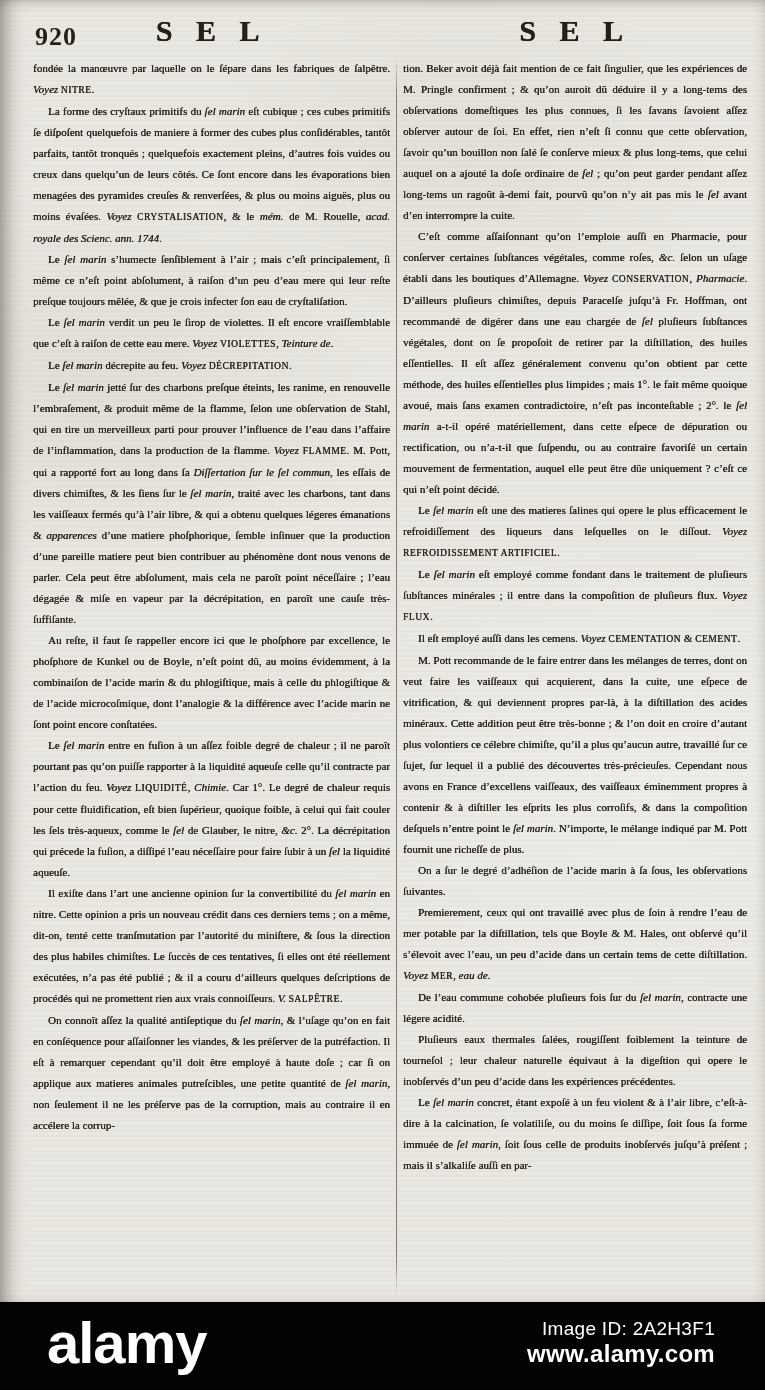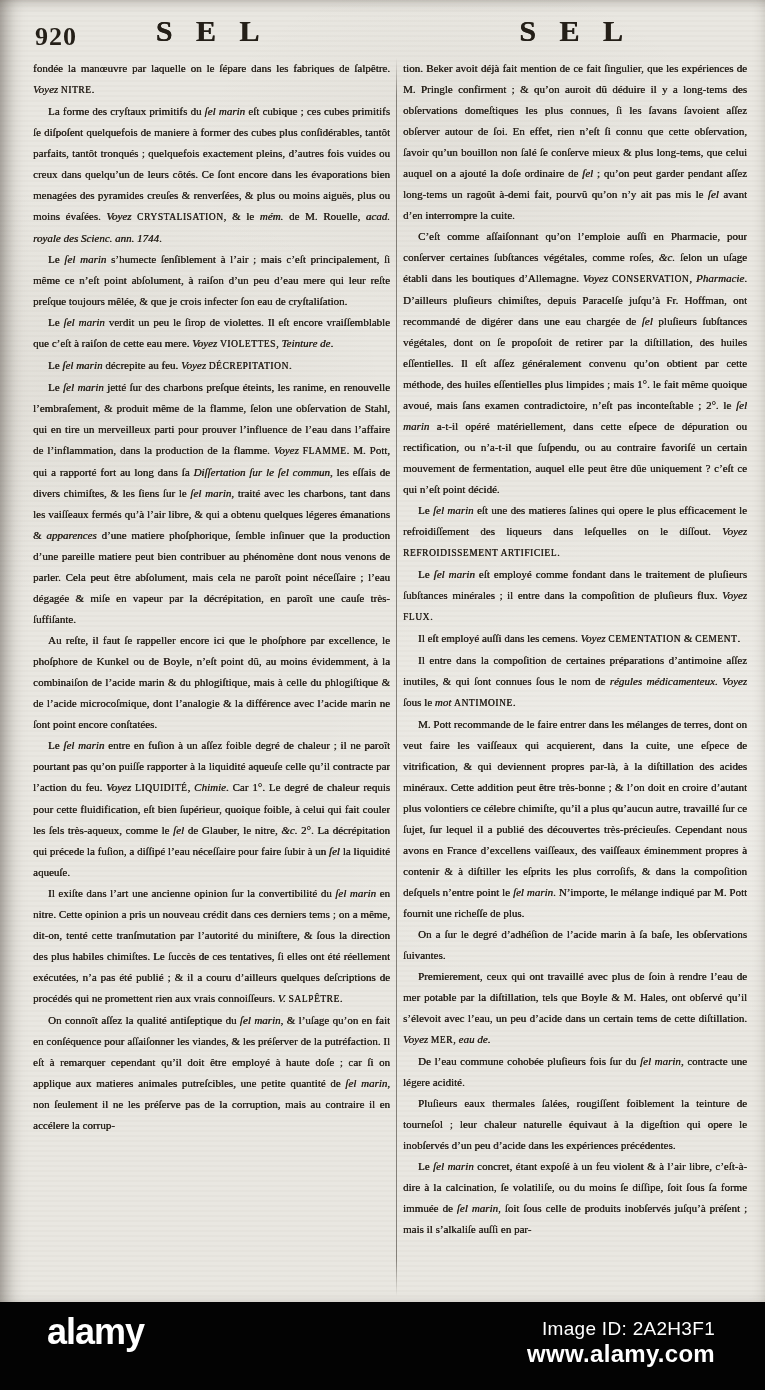--- a/index.html
+++ b/index.html
@@ -32,21 +32,21 @@
   .col{height:1243px;overflow:hidden;text-align:justify;font-size:11px;line-height:21px;
        text-shadow:.3px 0 0 currentColor;}
   .rule{width:1px;height:1238px;margin:0 auto;background:linear-gradient(rgba(50,44,36,.0),rgba(50,44,36,.55) 3%,rgba(50,44,36,.55) 97%,rgba(50,44,36,0));}
   .para{margin:0;text-indent:15px;}
   .para.noindent{text-indent:0;}
   .it{font-style:italic;}
   .sc{font-size:.86em;letter-spacing:.06em;}
   
   .wm-bar{position:absolute;left:0;top:1302px;width:765px;height:88px;background:#030303;
           color:#fff;font-family:"Liberation Sans","DejaVu Sans",sans-serif;}
-  .wm-logo{position:absolute;left:47px;top:12px;font-size:36px;font-weight:700;
+  .wm-logo{position:absolute;left:47px;top:12px;font-size:58px;font-weight:700;
            letter-spacing:-1px;line-height:1;}
   .wm-right{position:absolute;right:50px;top:16px;text-align:right;}
   .wm-id{font-size:19px;font-weight:400;letter-spacing:.3px;}
   .wm-url{font-size:24px;font-weight:700;letter-spacing:.3px;}
 </style>
 </head>
 <body>
 
 <div class="frame">
 
@@ -76,23 +76,22 @@
           </div>
         <div>
             <div class="rule"></div>
           </div>
         <div class="col">
             <p class="para noindent">tion. Beker avoit déjà fait mention de ce fait ſingulier, que les expériences de M. Pringle confirment ; &amp; qu’on auroit dû déduire il y a long-tems des obſervations domeſtiques les plus connues, ſi les ſavans ſavoient aſſez obſerver autour de ſoi. En effet, rien n’eſt ſi connu que cette obſervation, ſavoir qu’un bouillon non ſalé ſe conſerve mieux &amp; plus long-tems, que celui auquel on a ajouté la doſe ordinaire de <span class="it">ſel</span> ; qu’on peut garder pendant aſſez long-tems un ragoût à-demi fait, pourvû qu’on n’y ait pas mis le <span class="it">ſel</span> avant d’en interrompre la cuite.</p>
             <p class="para">C’eſt comme aſſaiſonnant qu’on l’emploie auſſi en Pharmacie, pour conſerver certaines ſubſtances végétales, comme roſes, <span class="it">&amp;c.</span> ſelon un uſage établi dans les boutiques d’Allemagne. <span class="it">Voyez</span> <span class="sc">CONSERVATION</span>, <span class="it">Pharmacie</span>. D’ailleurs pluſieurs chimiſtes, depuis Paracelſe juſqu’à Fr. Hoffman, ont recommandé de digérer dans une eau chargée de <span class="it">ſel</span> pluſieurs ſubſtances végétales, dont on ſe propoſoit de retirer par la diſtillation, des huiles eſſentielles. Il eſt aſſez généralement convenu qu’on obtient par cette méthode, des huiles eſſentielles plus limpides ; mais 1°. le fait même quoique avoué, mais ſans examen contradictoire, n’eſt pas inconteſtable ; 2°. le <span class="it">ſel marin</span> a-t-il opéré matériellement, dans cette eſpece de dépuration ou rectification, ou n’a-t-il que ſuſpendu, ou au contraire favoriſé un certain mouvement de fermentation, auquel elle peut être dûe uniquement ? c’eſt ce qui n’eſt point décidé.</p>
             <p class="para">Le <span class="it">ſel marin</span> eſt une des matieres ſalines qui opere le plus efficacement le refroidiſſement des liqueurs dans leſquelles on le diſſout. <span class="it">Voyez</span> <span class="sc">REFROIDISSEMENT ARTIFICIEL</span>.</p>
             <p class="para">Le <span class="it">ſel marin</span> eſt employé comme fondant dans le traitement de pluſieurs ſubſtances minérales ; il entre dans la compoſition de pluſieurs flux. <span class="it">Voyez</span> <span class="sc">FLUX</span>.</p>
             <p class="para">Il eſt employé auſſi dans les cemens. <span class="it">Voyez</span> <span class="sc">CEMENTATION</span> &amp; <span class="sc">CEMENT</span>.</p>
-            <p class="para">Il entre dans la compoſition de certaines préparations d’antimoine aſſez inutiles, &amp; qui ſont connues ſous le nom de <span class="it">régules médicamenteux</span>. <span class="it">Voyez</span> ſous le <span class="it">mot</span> <span class="sc">ANTIMOINE</span>.</p>
             <p class="para">M. Pott recommande de le faire entrer dans les mélanges de terres, dont on veut faire les vaiſſeaux qui acquierent, dans la cuite, une eſpece de vitrification, &amp; qui deviennent propres par-là, à la diſtillation des acides minéraux. Cette addition peut être très-bonne ; &amp; l’on doit en croire d’autant plus volontiers ce célebre chimiſte, qu’il a plus qu’aucun autre, travaillé ſur ce ſujet, ſur lequel il a publié des découvertes très-précieuſes. Cependant nous avons en France d’excellens vaiſſeaux, des vaiſſeaux éminemment propres à contenir &amp; à diſtiller les eſprits les plus corroſifs, &amp; dans la compoſition deſquels n’entre point le <span class="it">ſel marin</span>. N’importe, le mélange indiqué par M. Pott fournit une richeſſe de plus.</p>
-            <p class="para">On a ſur le degré d’adhéſion de l’acide marin à ſa baſe, les obſervations ſuivantes.</p>
+            <p class="para">On a ſur le degré d’adhéſion de l’acide marin à ſa ſous, les obſervations ſuivantes.</p>
             <p class="para">Premierement, ceux qui ont travaillé avec plus de ſoin à rendre l’eau de mer potable par la diſtillation, tels que Boyle &amp; M. Hales, ont obſervé qu’il s’élevoit avec l’eau, un peu d’acide dans un certain tems de cette diſtillation. <span class="it">Voyez</span> <span class="sc">MER</span>, <span class="it">eau de</span>.</p>
             <p class="para">De l’eau commune cohobée pluſieurs fois ſur du <span class="it">ſel marin</span>, contracte une légere acidité.</p>
             <p class="para">Pluſieurs eaux thermales ſalées, rougiſſent foiblement la teinture de tourneſol ; leur chaleur naturelle équivaut à la digeſtion qui opere le inobſervés d’un peu d’acide dans les expériences précédentes.</p>
             <p class="para">Le <span class="it">ſel marin</span> concret, étant expoſé à un feu violent &amp; à l’air libre, c’eſt-à-dire à la calcination, ſe volatiliſe, ou du moins ſe diſſipe, ſoit ſous ſa forme immuée de <span class="it">ſel marin</span>, ſoit ſous celle de produits inobſervés juſqu’à préſent ; mais il s’alkaliſe auſſi en par-</p>
           </div>
       </div>
     </div>
   </div>
 
   <div class="wm-bar">

